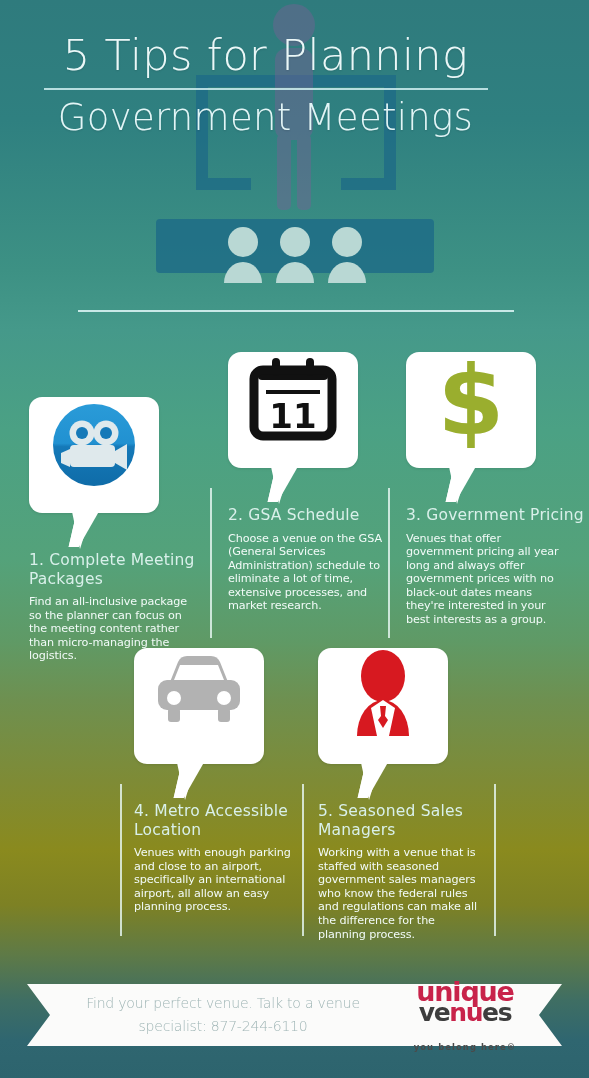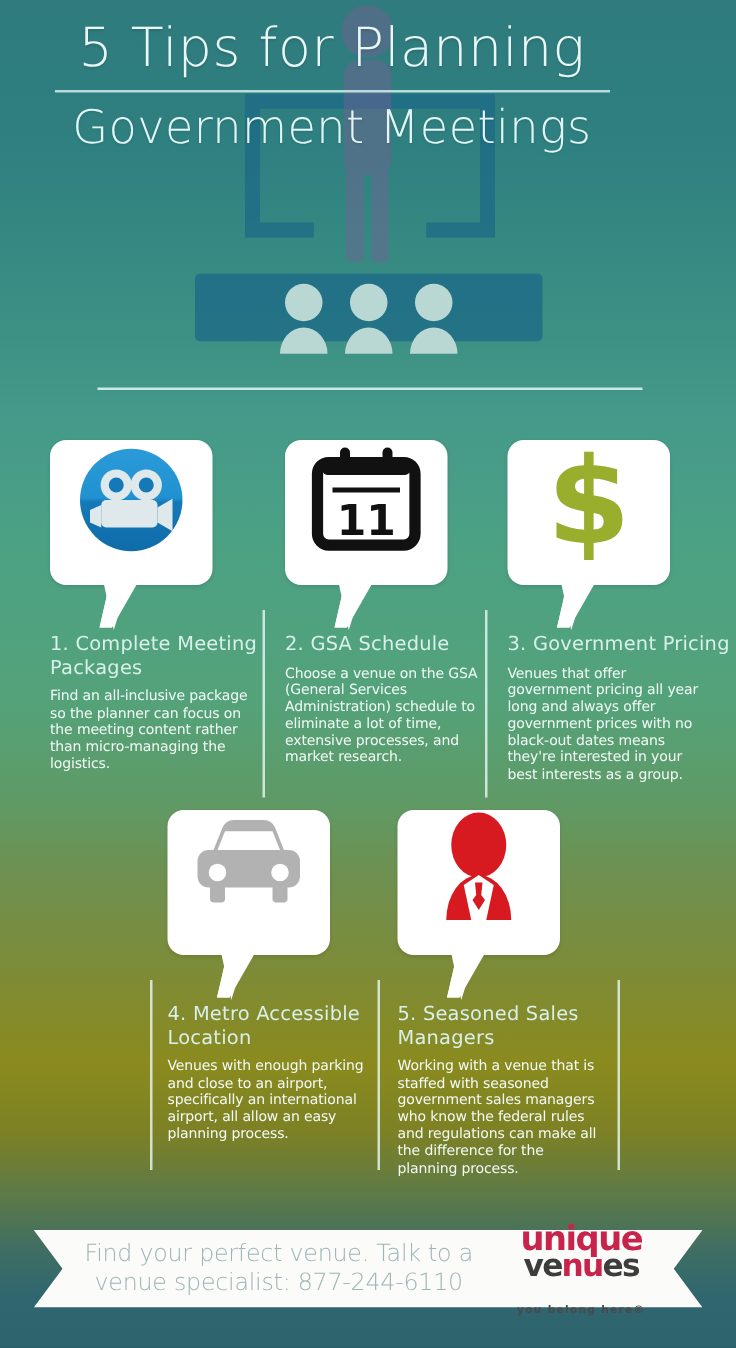--- a/index.html
+++ b/index.html
@@ -40,21 +40,21 @@
     left: 0; top: 0;
     width: 589px;
     height: 300px;
     pointer-events: none;
   }
 
   
   .title-block {
     position: absolute;
     left: 0;
-    top: 12px;
+    top: 28px;
     width: 531px;
     text-align: center;
     z-index: 5;
   }
   .title-line-1 {
     font-size: 43px;
     line-height: 54px;
     font-weight: 300;
     color: #eaf7f7;
     letter-spacing: 0.4px;
@@ -179,21 +179,21 @@
   .ribbon-content {
     position: absolute;
     inset: 0;
     display: flex;
     align-items: center;
     justify-content: flex-start;
     padding-left: 36px;
     box-sizing: border-box;
   }
   .ribbon-text {
-    font-size: 19px;
+    font-size: 14px;
     line-height: 23px;
     color: #9fb5b5;
     font-family: "DejaVu Sans", sans-serif;
     font-weight: 300;
     width: 320px;
     text-align: center;
     letter-spacing: -0.2px;
   }
   .logo {
     margin-left: 12px;
@@ -264,21 +264,21 @@
   <div class="title-block">
     <div class="title-line-1">5 Tips for Planning</div>
     <div class="title-rule"></div>
     <div class="title-line-2">Government Meetings</div>
   </div>
 
   <div class="top-divider"></div>
 
   <div class="tips-row row-1">
 
-    <div class="tip" style="left:40px;">
+    <div class="tip" style="left:29px;margin-top:45px;">
       <div class="bubble">
         <svg width="96" height="96" viewBox="0 0 96 96">
           <defs>
             <linearGradient id="blueGrad" x1="0" y1="0" x2="0" y2="1">
               <stop offset="0%" stop-color="#2a9bd8"></stop>
               <stop offset="48%" stop-color="#2191d1"></stop>
               <stop offset="52%" stop-color="#1579b8"></stop>
               <stop offset="100%" stop-color="#0f6ca8"></stop>
             </linearGradient>
           </defs>

